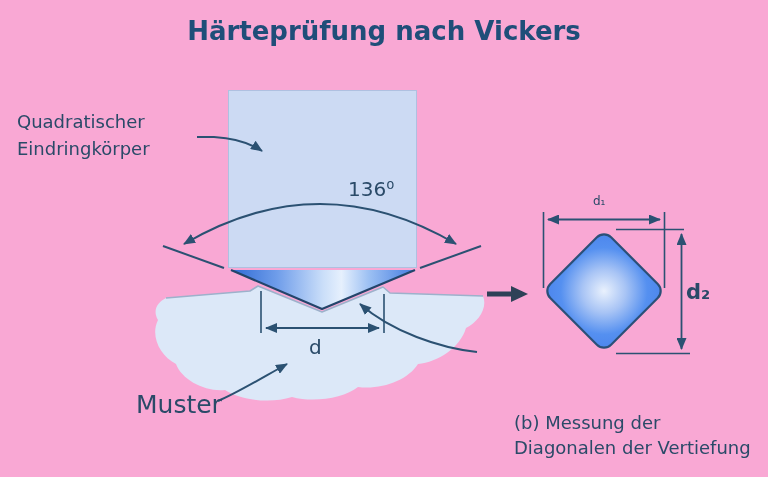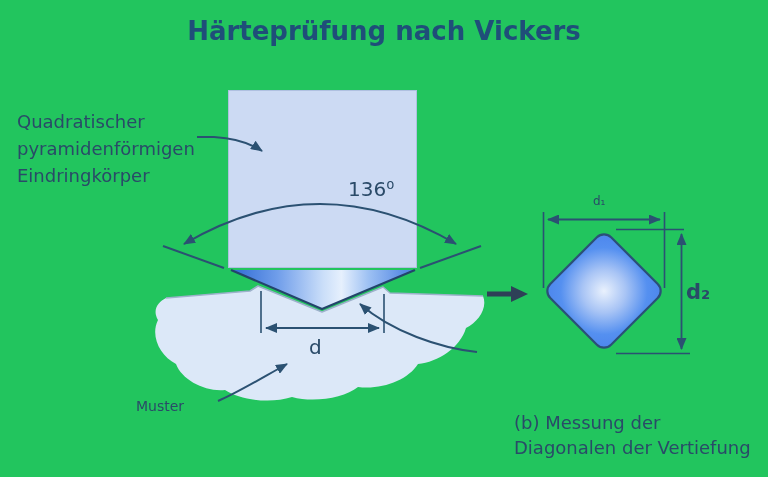--- a/index.html
+++ b/index.html
@@ -1,19 +1,19 @@
 <!DOCTYPE html>
 <html><head>
 <meta charset="utf-8">
 <style>
   html,body{margin:0;padding:0;background:#ffffff;}
   .canvas{
     position:relative;
     width:768px;height:477px;
-    background:#22c55e;
+    background:#f9a8d4;
     overflow:hidden;
     font-family:"DejaVu Sans","Liberation Sans",sans-serif;
   }
   .canvas svg{position:absolute;left:0;top:0;}
   .txt{
     position:absolute;
     color:#2a4a68;
     white-space:nowrap;
   }
   .title{
@@ -22,21 +22,21 @@
     font-size:26px;font-weight:700;
     color:#1f4e79;
   }
   .indenter-label{
     left:10px;top:108px;
     font-size:18px;line-height:27px;margin-left:7px;
   }
   .angle{left:348px;top:177px;font-size:20px;}
   .d-lab{left:309px;top:335px;font-size:20px;}
   .vert-lab{left:479px;top:342px;font-size:19px;}
-  .muster-lab{left:136px;top:398px;font-size:14px;}
+  .muster-lab{left:136px;top:390px;font-size:25px;}
   .cap-a{left:231px;top:420px;font-size:19px;}
   .d1-lab{left:593px;top:194px;font-size:12px;}
   .d2-lab{left:686px;top:280px;font-size:21px;font-weight:bold;}
   .cap-b{left:514px;top:410px;font-size:18px;line-height:25px;}
 </style>
 </head>
 <body>
 
 <div class="canvas">
 
@@ -105,21 +105,20 @@
 
     <line x1="616" y1="229.5" x2="684" y2="229.5" stroke="#2b5172" stroke-width="1.6"></line>
     <line x1="616" y1="353.5" x2="690" y2="353.5" stroke="#2b5172" stroke-width="1.6"></line>
     <line x1="681.5" y1="234" x2="681.5" y2="349" stroke="#2b5172" stroke-width="1.8" marker-start="url(#ah)" marker-end="url(#ah)"></line>
   </svg>
 
   <div class="txt title">Härteprüfung nach Vickers</div>
 
   <div class="txt indenter-label">
     <div>Quadratischer</div>
-    <div>pyramidenförmigen</div>
     <div>Eindringkörper</div>
   </div>
 
   <div class="txt angle">136⁰</div>
   <div class="txt d-lab">d</div>
   <div class="txt muster-lab">Muster</div>
 
   <div class="txt d1-lab">d₁</div>
   <div class="txt d2-lab">d₂</div>
   <div class="txt cap-b">

